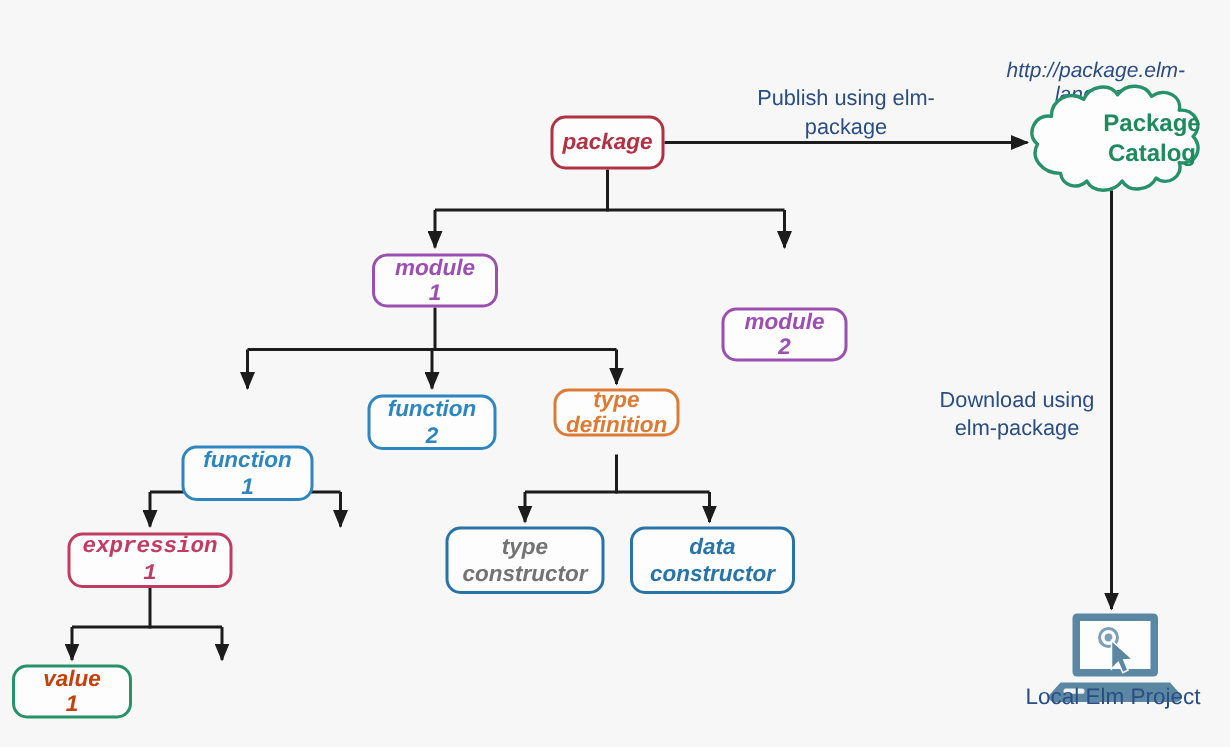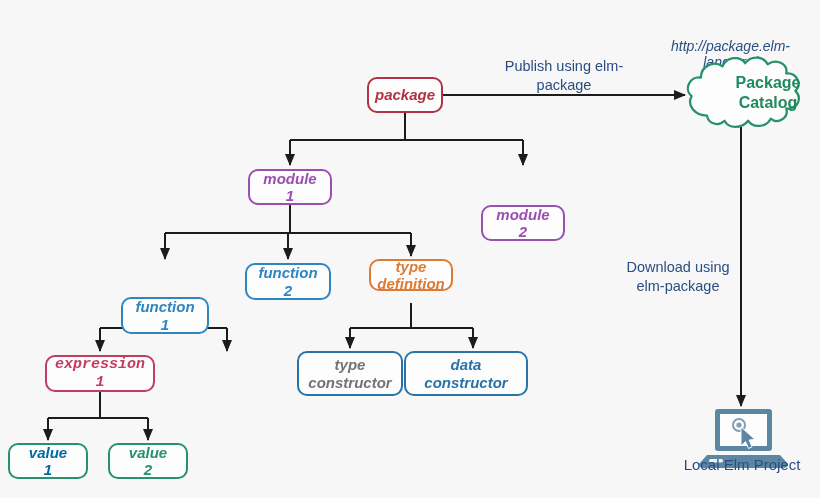--- a/index.html
+++ b/index.html
@@ -102,25 +102,24 @@
 
   <div class="node" style="left: 245px; top: 263px; width: 86px; height: 37px; border-color: rgb(46, 134, 193); color: rgb(46, 134, 193);">function 2</div>
 
   <div class="node" style="left: 369px; top: 259px; width: 84px; height: 32px; border-color: rgb(221, 122, 51); color: rgb(221, 122, 51);">type definition</div>
 
   <div class="node" style="left: 45px; top: 355px; width: 110px; height: 37px; border-color: rgb(194, 59, 98); color: rgb(194, 59, 98); font-family: Liberation Mono, monospace;">expression 1</div>
 
 
   <div class="node" style="left: 297px; top: 351px; width: 106px; height: 45px; border-color: rgb(40, 116, 166); color: #737373;">type constructor</div>
 
-  <div class="node" style="left: 404px; top: 351px; width: 124px; height: 45px; border-color: rgb(40, 116, 166); color: rgb(40, 116, 166);">data constructor</div>
+  <div class="node" style="left: 420px; top: 351px; width: 110px; height: 45px; border-color: rgb(40, 116, 166); color: rgb(40, 116, 166);">data constructor</div>
 
-  <div class="node" style="left: 8px; top: 443px; width: 80px; height: 36px; border-color: rgb(39, 145, 106); color: #0369a1;">value 1</div>
+  <div class="node" style="left: 8px; top: 443px; width: 80px; height: 36px; border-color: rgb(39, 145, 106); color: #c2410c;">value 1</div>
 
-  <div class="node" style="left: 108px; top: 443px; width: 80px; height: 36px; border-color: rgb(39, 145, 106); color: rgb(39, 145, 106);">value 2</div>
 
   <div class="url-label" style="left:648px;top:38px;width:165px">http://package.elm-lang.org/</div>
 
   <div class="edge-label" style="left:500px;top:57px;width:128px">Publish using elm-package</div>
 
   <div class="edge-label" style="left:620px;top:258px;width:116px">Download using elm-package</div>
 
   <svg class="overlay" style="left:680px;top:56px" width="124" height="76" viewBox="0 0 118 74">
     <path d="M 25,58
              C 13,58 5,48 10,39

